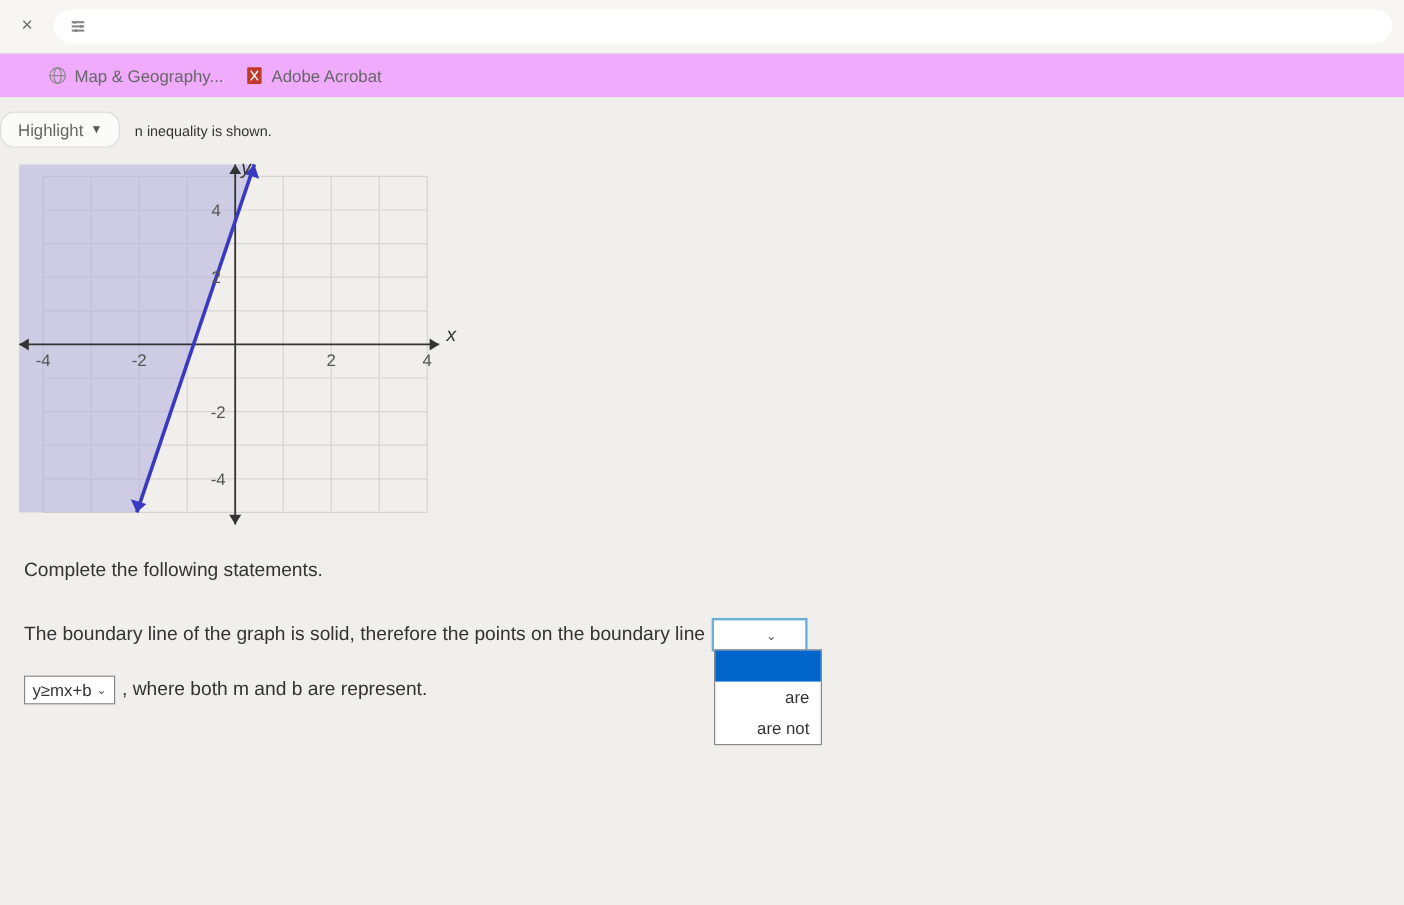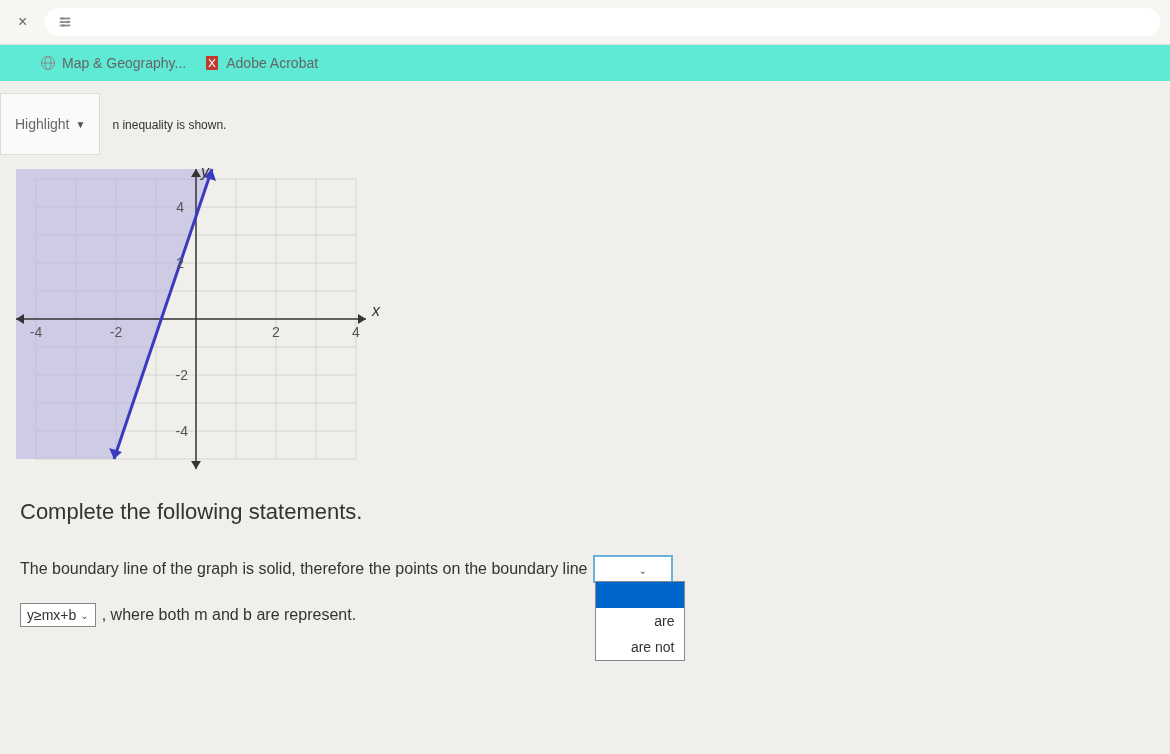--- a/index.html
+++ b/index.html
@@ -39,21 +39,21 @@
       width: 16px;
       height: 16px;
       display: inline-flex;
       align-items: center;
       justify-content: center;
     }
     .bookmarks-bar {
       display: flex;
       align-items: center;
       padding: 10px 20px 10px 40px;
-      background: #5eead4;
+      background: #f0abfc;
       gap: 18px;
       font-size: 14px;
       color: #666;
     }
     .bookmark-item {
       display: flex;
       align-items: center;
       gap: 6px;
     }
     .globe-icon, .pdf-icon {
@@ -67,22 +67,22 @@
     }
     .highlight-bar {
       display: flex;
       align-items: center;
       padding: 12px 0 4px 0;
       gap: 12px;
     }
     .highlight-btn {
       background: #fafaf8;
       border: 1px solid #ddd;
-      border-radius: 0;
-      padding: 22px 14px;
+      border-radius: 12px;
+      padding: 6px 14px;
       font-size: 14px;
       color: #666;
       display: flex;
       align-items: center;
       gap: 6px;
     }
     .question-text {
       font-size: 12px;
       color: #333;
       padding-top: 2px;
@@ -91,21 +91,21 @@
       width: 380px;
       height: 320px;
       position: relative;
       margin: 0 0 20px 6px;
     }
     .graph-svg {
       width: 100%;
       height: 100%;
     }
     .instruction-text {
-      font-size: 22px;
+      font-size: 16px;
       color: #333;
       margin: 20px 0 30px 20px;
     }
     .answer-row {
       display: flex;
       align-items: center;
       gap: 6px;
       margin: 18px 0 20px 20px;
       font-size: 16px;
       color: #333;

